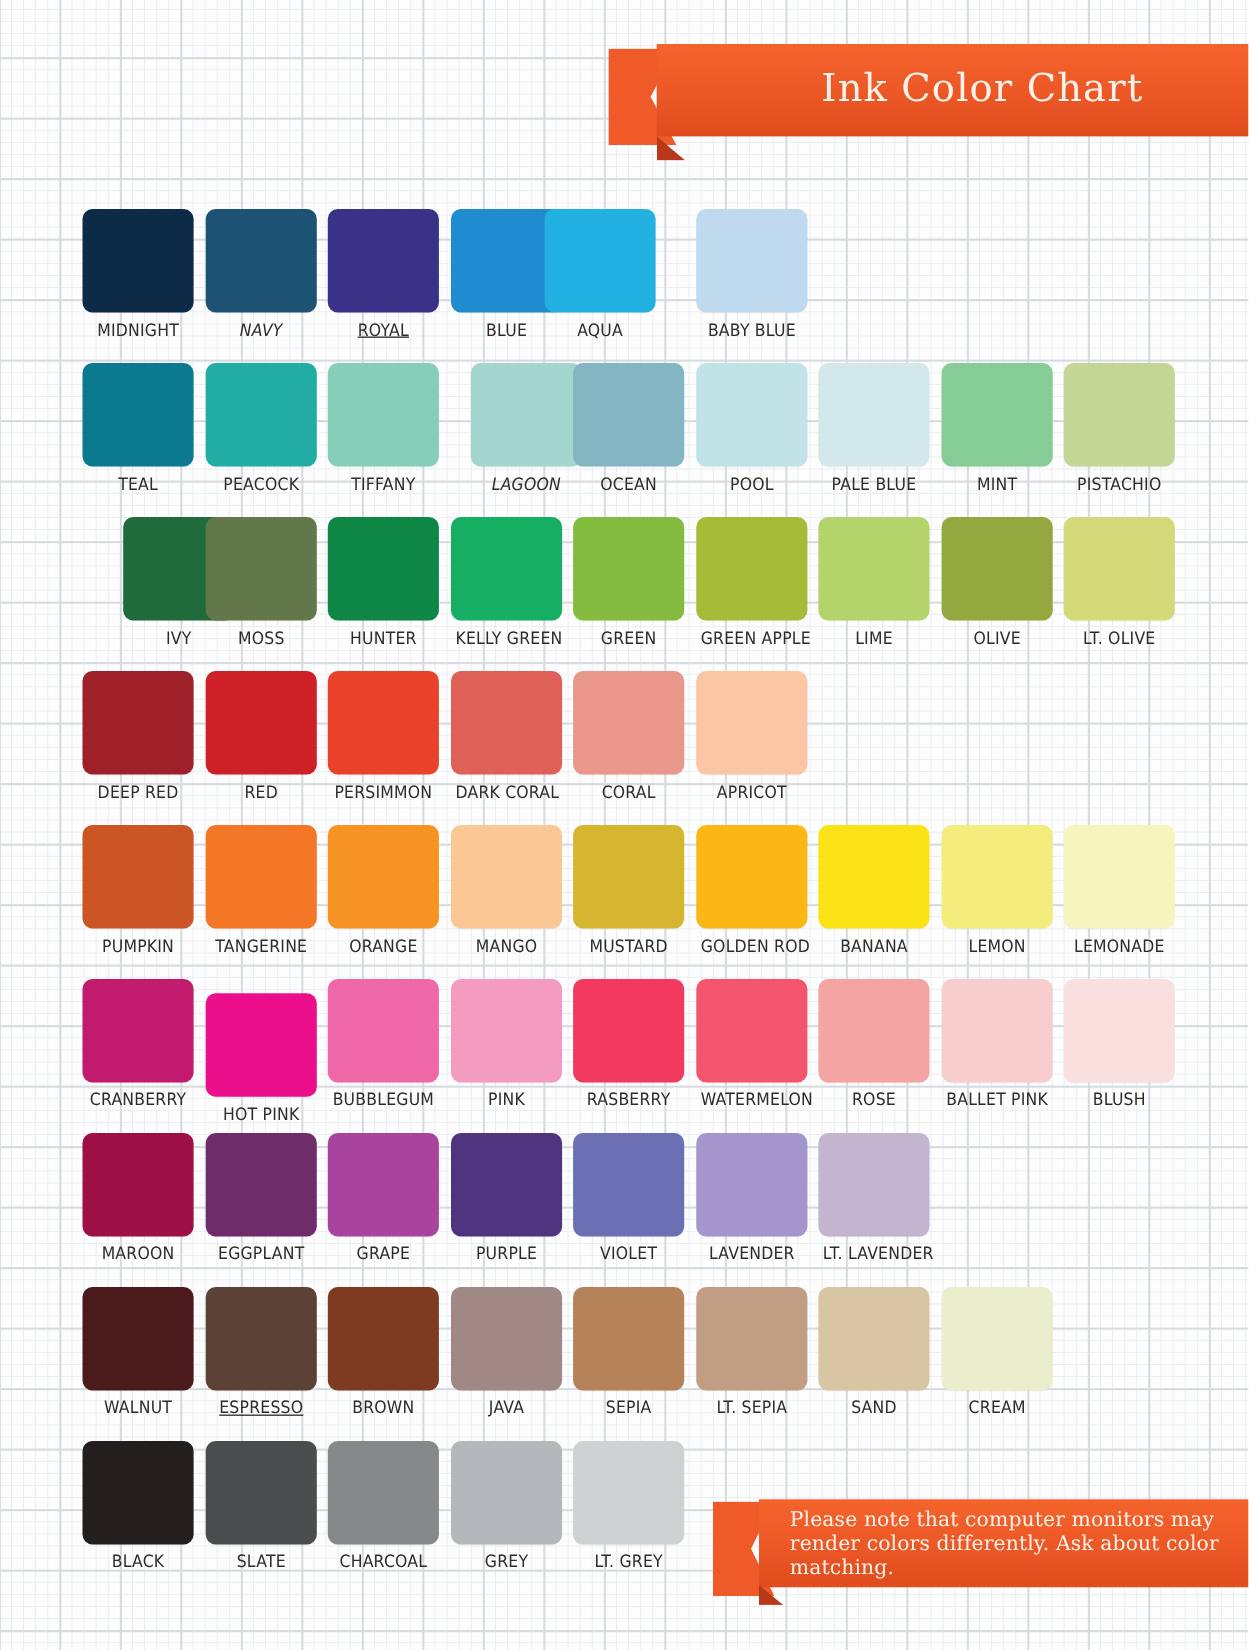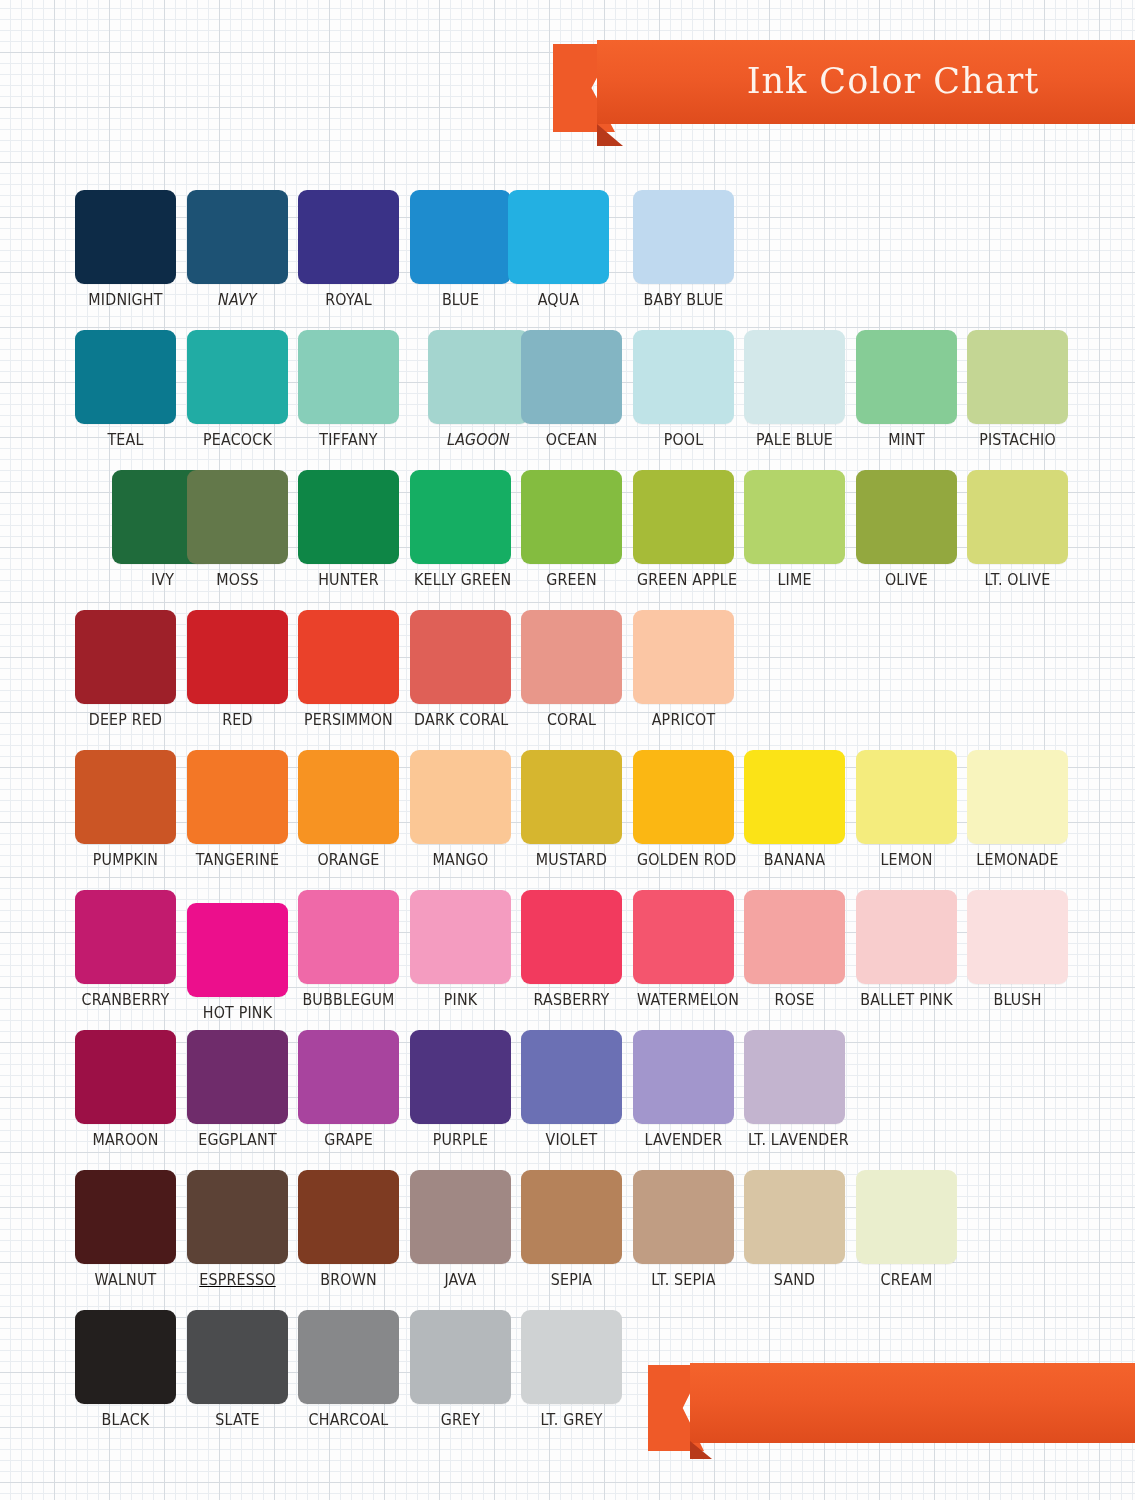--- a/index.html
+++ b/index.html
@@ -161,29 +161,29 @@
   <div id="grid">
       <div class="row">
         <div class="cell" style="left: 0px;">
           <div class="chip" title="#0d2b47" style="background: rgb(13, 43, 71);"></div>
           <div class="chip-label">MIDNIGHT</div>
         </div>
         <div class="cell" style="left: 111.5px; font-style: italic;">
           <div class="chip" title="#1d5274" style="background: rgb(29, 82, 116);"></div>
           <div class="chip-label">NAVY</div>
         </div>
-        <div class="cell" style="left: 223px;">
+        <div class="cell" style="left: 223px; text-decoration: underline;">
           <div class="chip" title="#3a3287" style="background: rgb(58, 50, 135);"></div>
           <div class="chip-label">ROYAL</div>
         </div>
         <div class="cell" style="left: 334.5px;">
           <div class="chip" title="#1e8cce" style="background: rgb(30, 140, 206);"></div>
           <div class="chip-label">BLUE</div>
         </div>
-        <div class="cell" style="left: 433px;">
+        <div class="cell" style="left: 420px;">
           <div class="chip" title="#23b0e2" style="background: rgb(35, 176, 226);"></div>
           <div class="chip-label">AQUA</div>
         </div>
         <div class="cell" style="left: 557.5px;">
           <div class="chip" title="#bfd9ef" style="background: rgb(191, 217, 239);"></div>
           <div class="chip-label">BABY BLUE</div>
         </div>
       </div>
       <div class="row">
         <div class="cell" style="left: 0px;">
@@ -448,15 +448,16 @@
           <div class="chip" title="#cfd2d3" style="background: rgb(207, 210, 211);"></div>
           <div class="chip-label">LT. GREY</div>
         </div>
       </div>
     </div>
 
   <div class="ribbon" id="note-ribbon">
     <div class="tail"></div>
     <div class="body"></div>
     <div class="tail-shadow"></div>
+    <div class="label">Please note that computer monitors may render colors differently. Ask about color matching.</div>
   </div>
 
 </div>
 
 </body></html>

